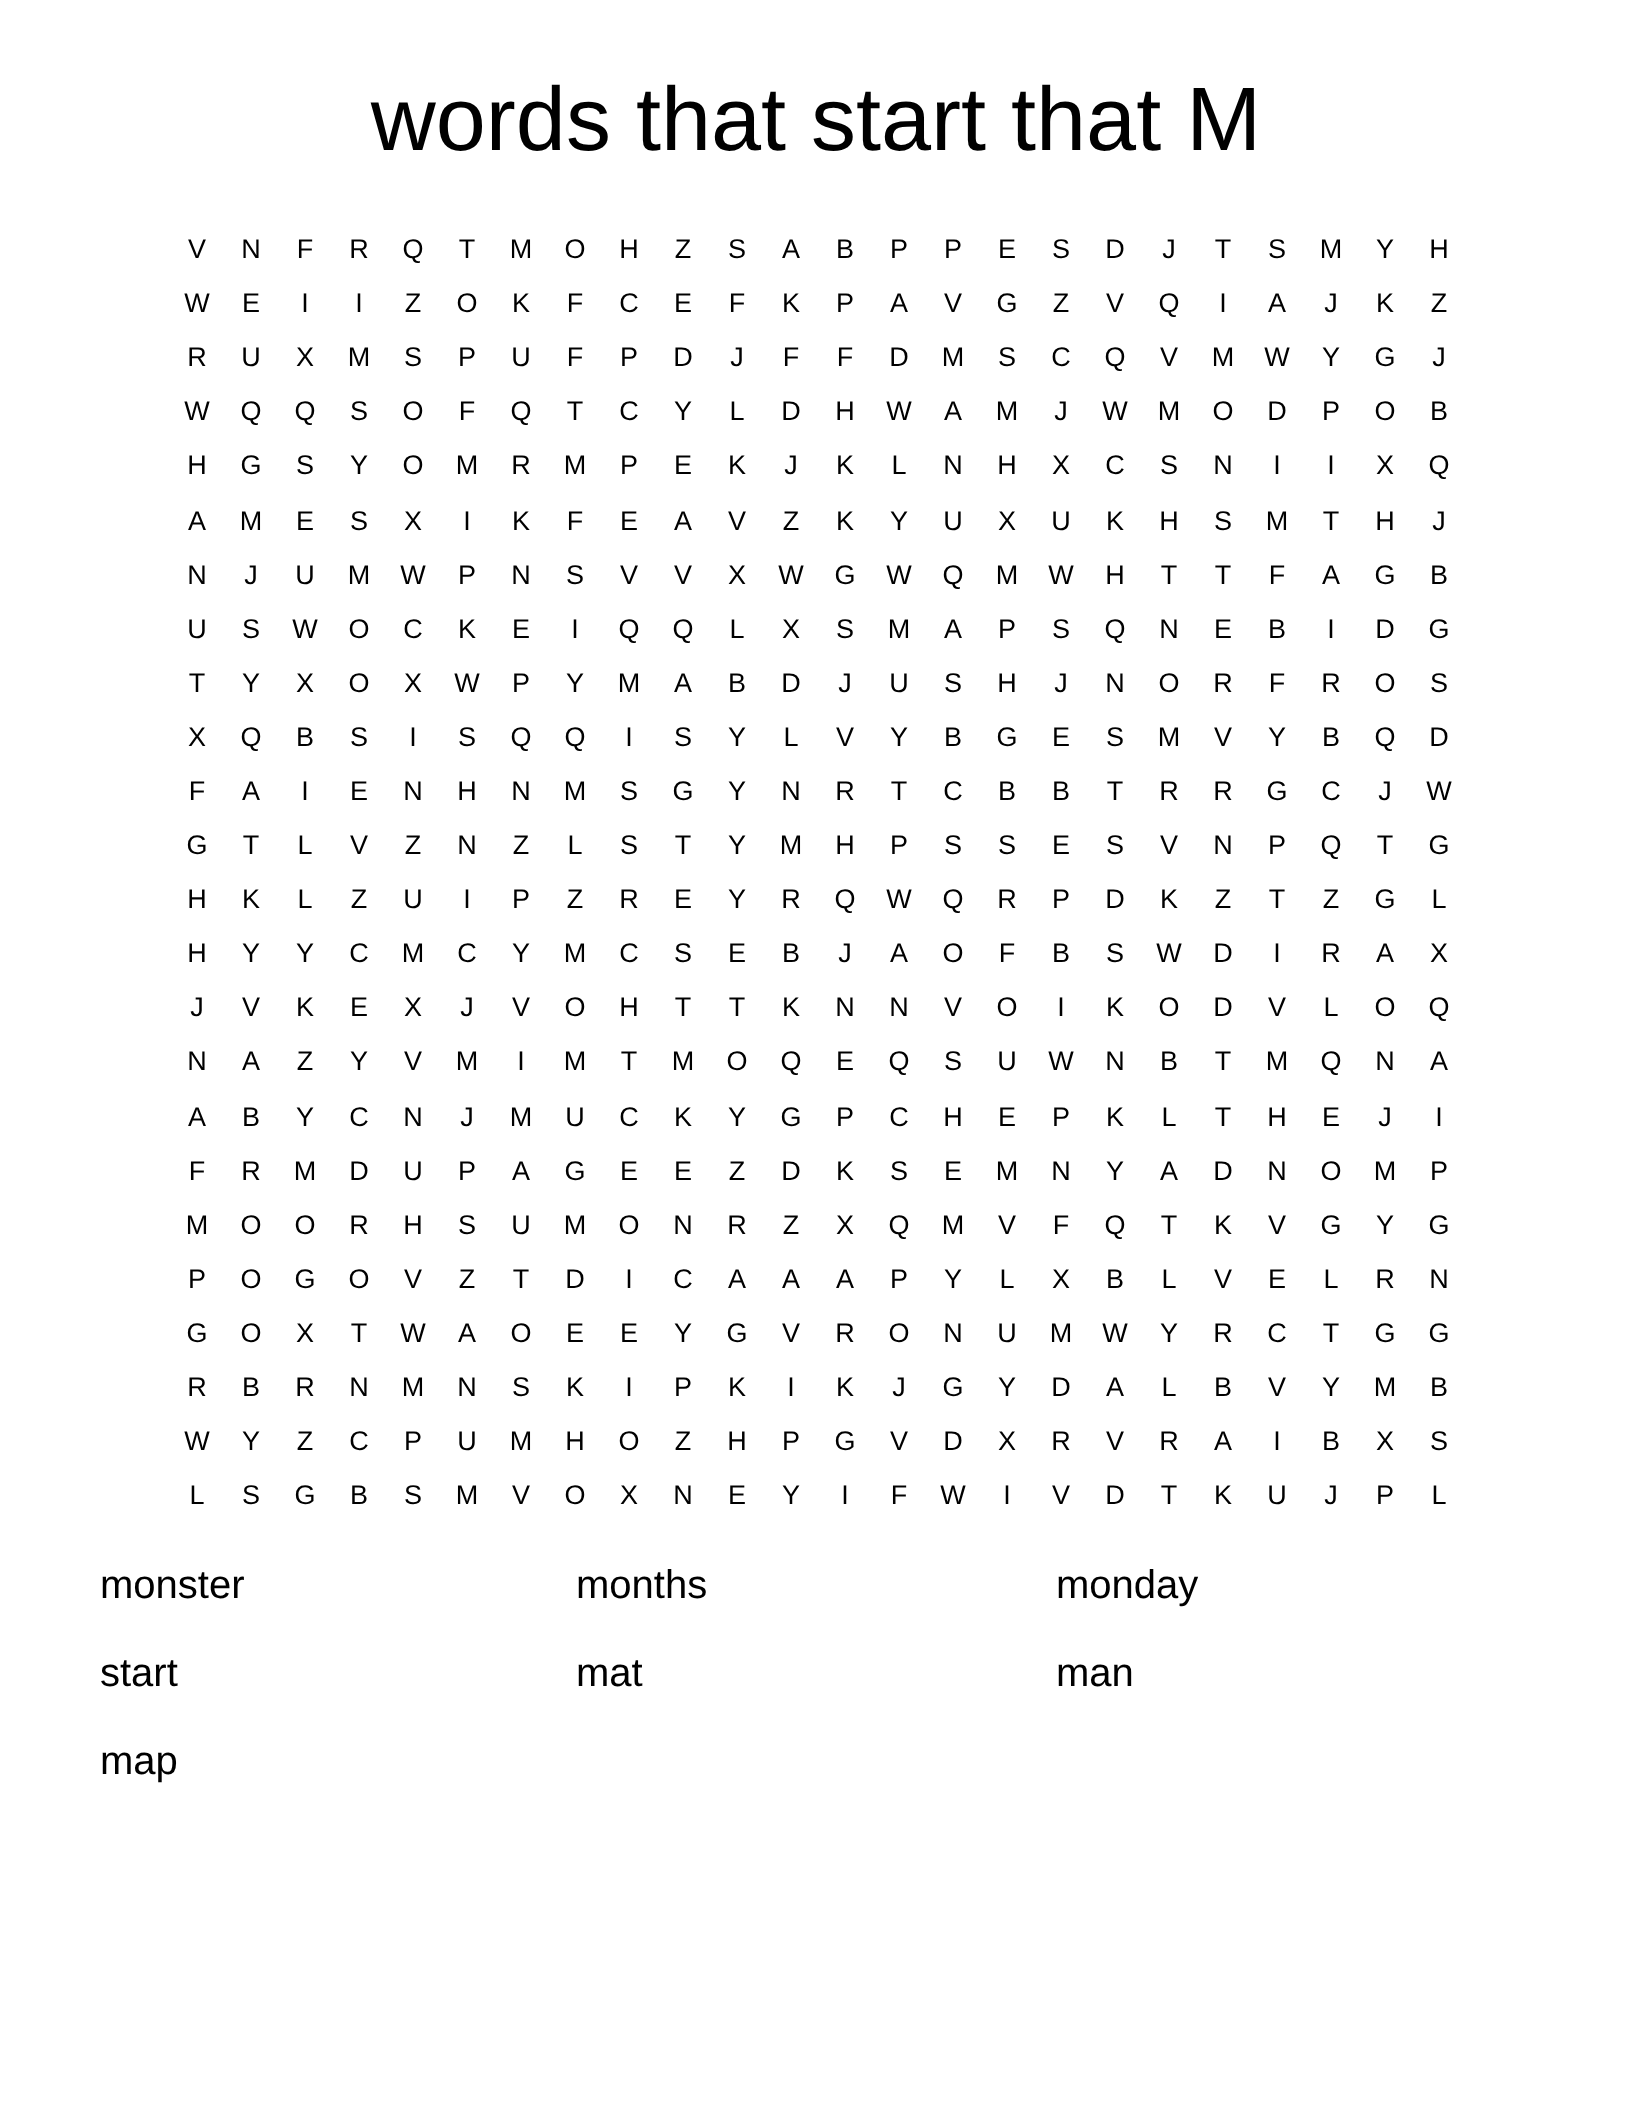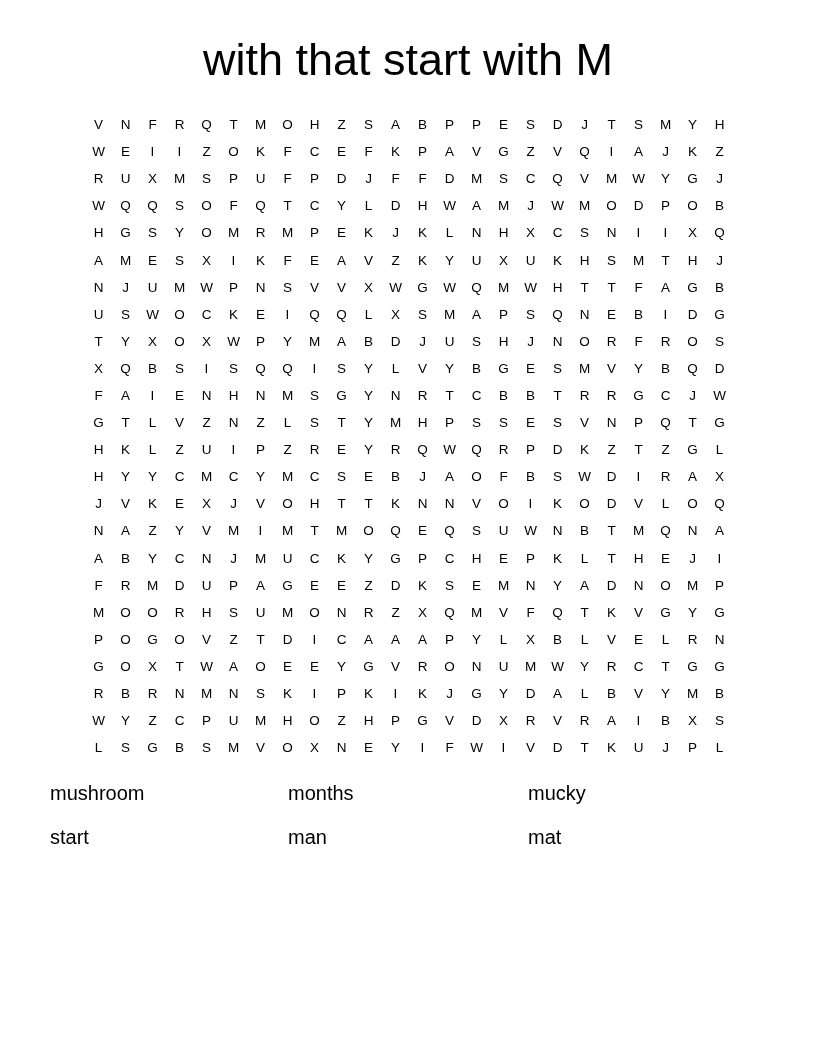--- a/index.html
+++ b/index.html
@@ -62,21 +62,21 @@
     font-size: 20px;
     font-weight: 500;
     color: #000000;
     line-height: 24px;
   }
 </style>
 </head>
 <body>
 
 <div class="page">
-  <h1 class="title">with that start with M</h1>
+  <h1 class="title">words that start that M</h1>
 
   <div class="letter-grid">
       <div class="cell">V</div>
       <div class="cell">N</div>
       <div class="cell">F</div>
       <div class="cell">R</div>
       <div class="cell">Q</div>
       <div class="cell">T</div>
       <div class="cell">M</div>
       <div class="cell">O</div>
@@ -644,20 +644,21 @@
       <div class="cell">D</div>
       <div class="cell">T</div>
       <div class="cell">K</div>
       <div class="cell">U</div>
       <div class="cell">J</div>
       <div class="cell">P</div>
       <div class="cell">L</div>
     </div>
 
   <div class="word-list">
-      <div class="word">mushroom</div>
+      <div class="word">monster</div>
       <div class="word">months</div>
-      <div class="word">mucky</div>
+      <div class="word">monday</div>
       <div class="word">start</div>
+      <div class="word">mat</div>
       <div class="word">man</div>
-      <div class="word">mat</div>
+      <div class="word">map</div>
     </div>
 </div>
 
 </body></html>

